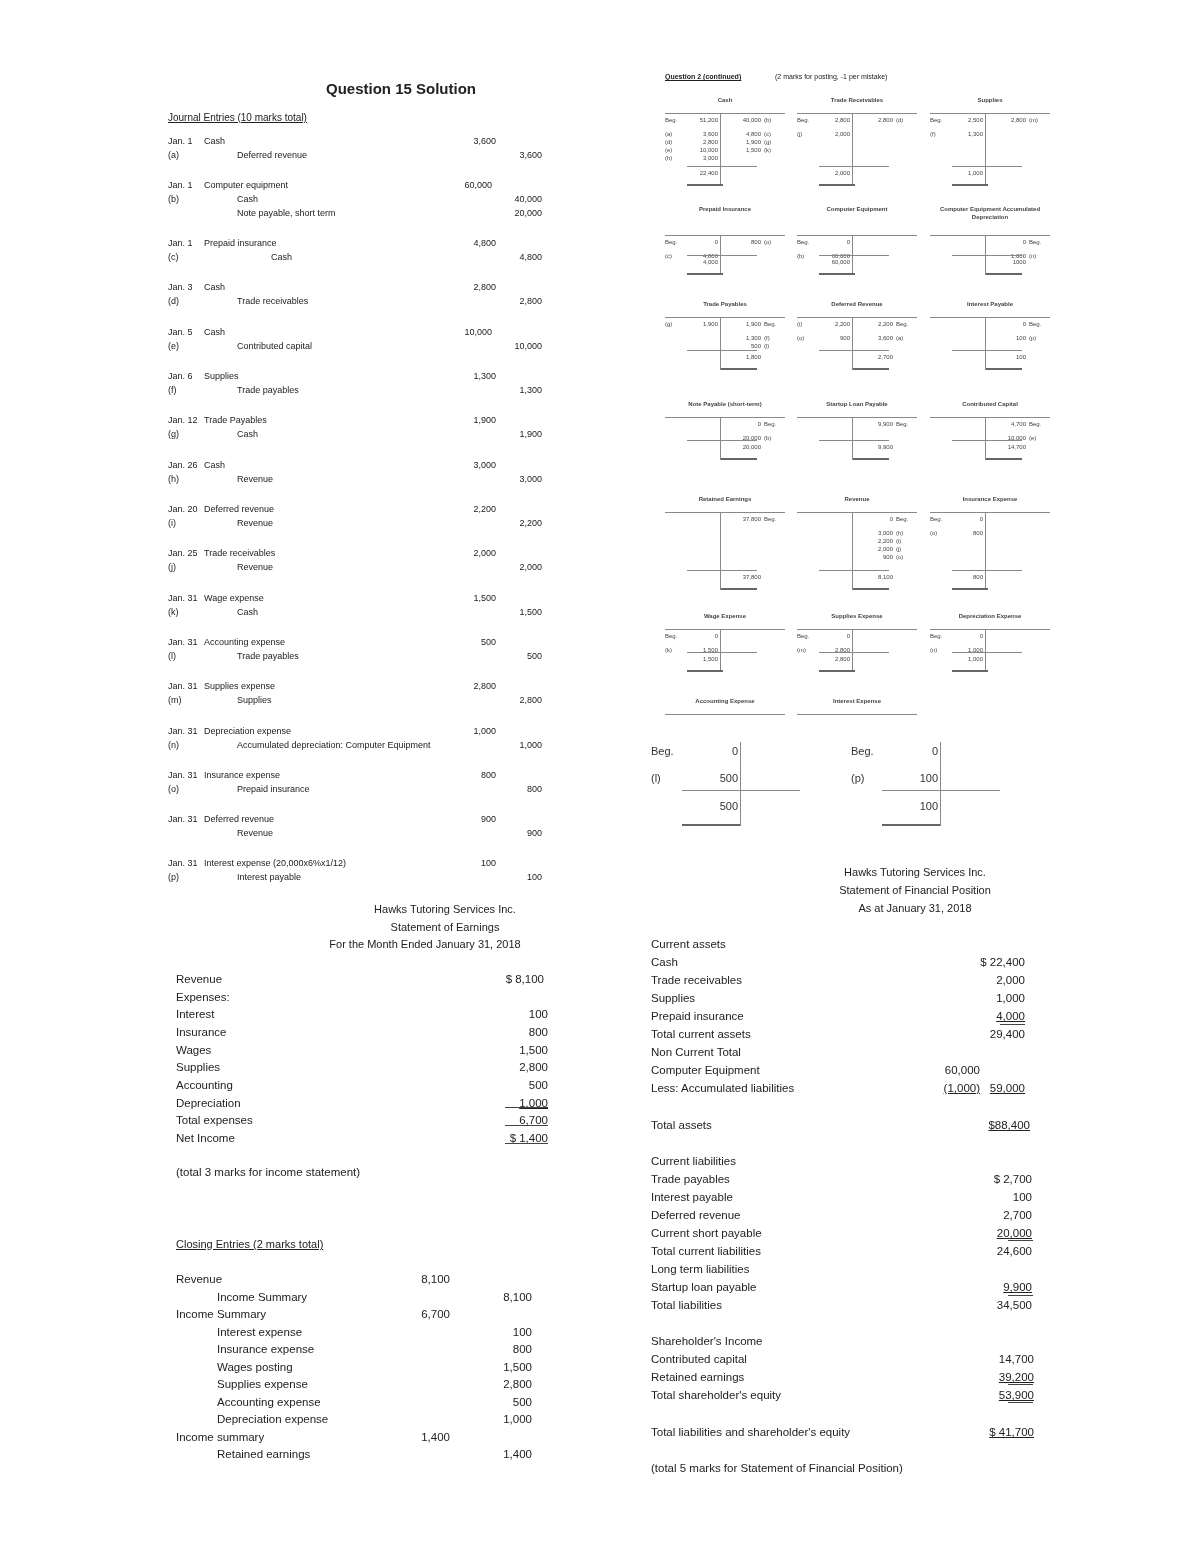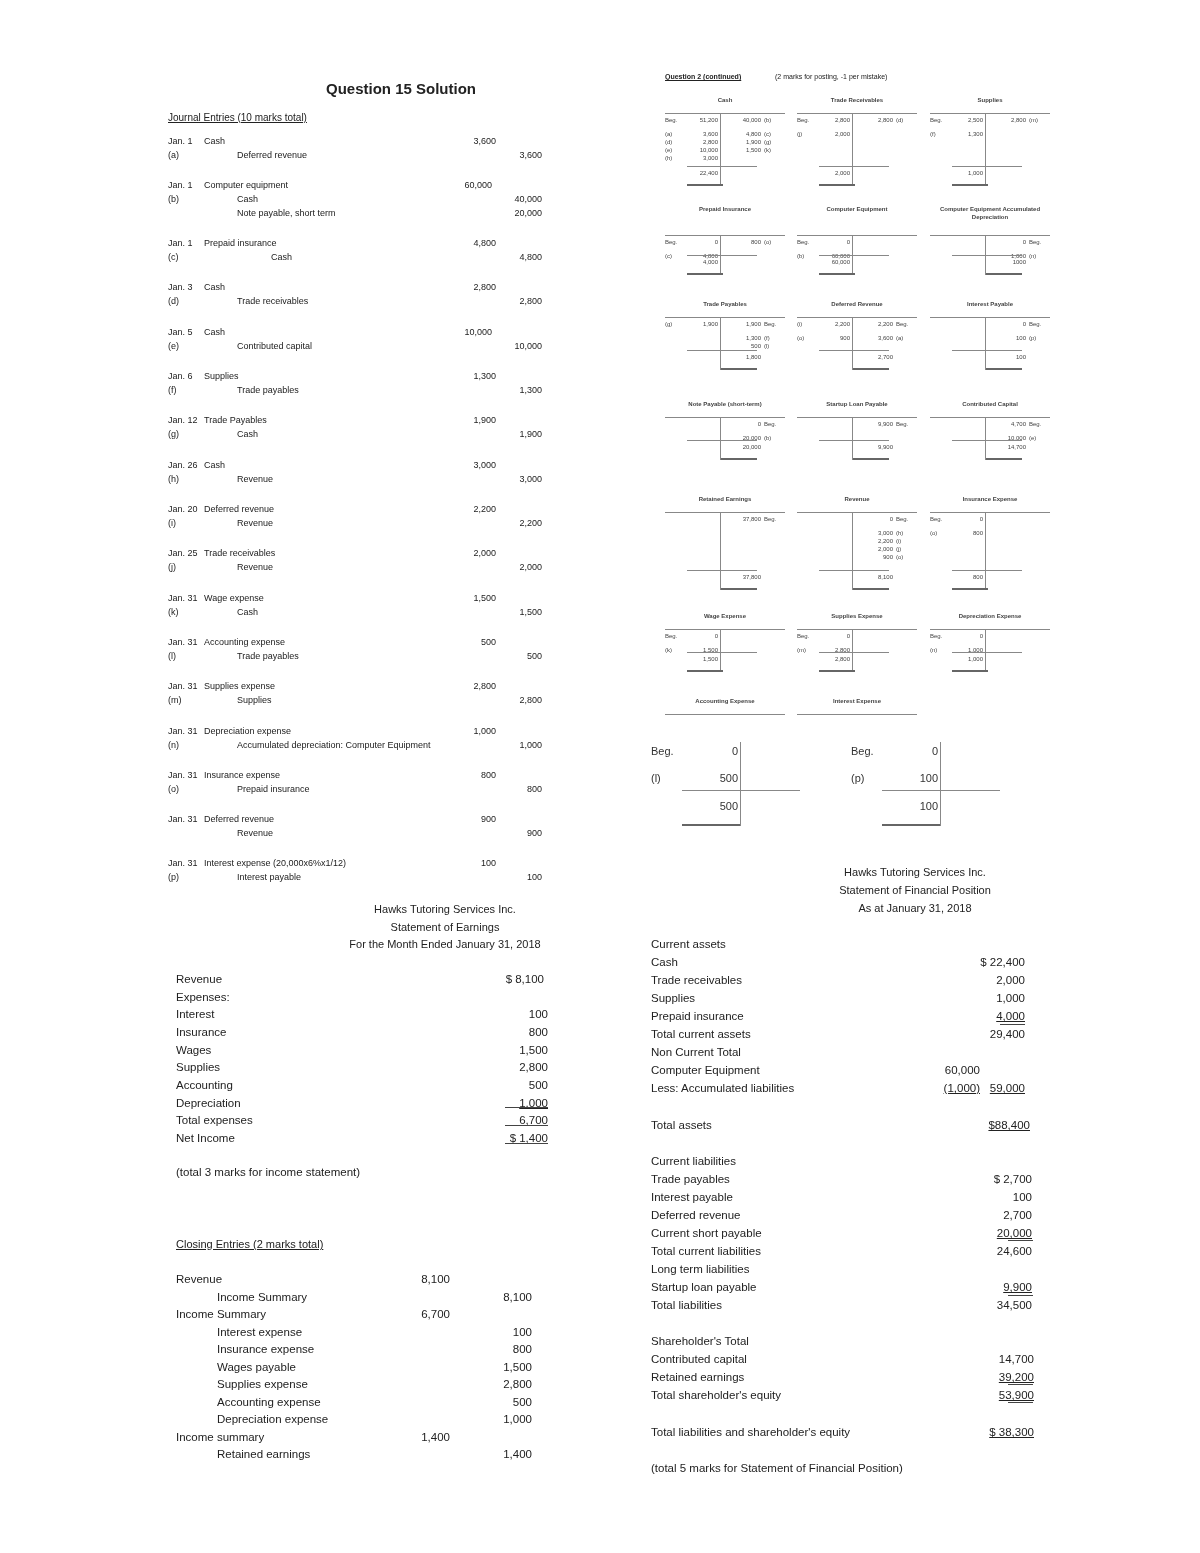--- a/index.html
+++ b/index.html
@@ -533,21 +533,21 @@
       <div class="cell" style="left:1px;top:32px;">(p)</div>
       <div class="cell" style="left:40px;top:32px;width:48px;text-align:right;">100</div>
       <div class="hline" style="left:32px;top:50px;width:118px;"></div>
       <div class="cell" style="left:40px;top:60px;width:48px;text-align:right;">100</div>
       <div class="bline" style="left:32px;top:84px;width:58px;"></div>
     </div>
   </div>
 
 <div class="abs c t11" style="left:330px;top:903px;width:230px;">Hawks Tutoring Services Inc.</div>
 <div class="abs c t11" style="left:330px;top:921px;width:230px;">Statement of Earnings</div>
-<div class="abs c t11" style="left:330px;top:938px;width:230px;">For the Month Ended January 31, 2018</div>
+<div class="abs c t11" style="left:310px;top:938px;width:230px;">For the Month Ended January 31, 2018</div>
 <div id="income" class="abs" style="left:0;top:0;width:600px;height:1553px;">
     <div class="stmt-row" style="left:176px;top:973px;">Revenue</div>
     <div class="num" style="left:480px;width:64px;top:973px;">$ 8,100</div>
     <div class="stmt-row" style="left:176px;top:991px;">Expenses:</div>
     <div class="stmt-row" style="left:176px;top:1008px;">Interest</div>
     <div class="num" style="left:480px;width:68px;top:1008px;">100</div>
     <div class="stmt-row" style="left:176px;top:1025.8px;">Insurance</div>
     <div class="num" style="left:480px;width:68px;top:1025.8px;">800</div>
     <div class="stmt-row" style="left:176px;top:1043.6px;">Wages</div>
     <div class="num" style="left:480px;width:68px;top:1043.6px;">1,500</div>
@@ -572,21 +572,21 @@
     <div class="stmt-row" style="left:176px;top:1273px;">Revenue</div>
     <div class="num" style="left:400px;width:50px;top:1273px;">8,100</div>
     <div class="stmt-row" style="left:217px;top:1290.5px;">Income Summary</div>
     <div class="num" style="left:482px;width:50px;top:1290.5px;">8,100</div>
     <div class="stmt-row" style="left:176px;top:1308px;">Income Summary</div>
     <div class="num" style="left:400px;width:50px;top:1308px;">6,700</div>
     <div class="stmt-row" style="left:217px;top:1325.5px;">Interest expense</div>
     <div class="num" style="left:482px;width:50px;top:1325.5px;">100</div>
     <div class="stmt-row" style="left:217px;top:1343px;">Insurance expense</div>
     <div class="num" style="left:482px;width:50px;top:1343px;">800</div>
-    <div class="stmt-row" style="left:217px;top:1360.5px;">Wages payable</div>
+    <div class="stmt-row" style="left:217px;top:1360.5px;">Wages posting</div>
     <div class="num" style="left:482px;width:50px;top:1360.5px;">1,500</div>
     <div class="stmt-row" style="left:217px;top:1378px;">Supplies expense</div>
     <div class="num" style="left:482px;width:50px;top:1378px;">2,800</div>
     <div class="stmt-row" style="left:217px;top:1395.5px;">Accounting expense</div>
     <div class="num" style="left:482px;width:50px;top:1395.5px;">500</div>
     <div class="stmt-row" style="left:217px;top:1413px;">Depreciation expense</div>
     <div class="num" style="left:482px;width:50px;top:1413px;">1,000</div>
     <div class="stmt-row" style="left:176px;top:1430.5px;">Income summary</div>
     <div class="num" style="left:400px;width:50px;top:1430.5px;">1,400</div>
     <div class="stmt-row" style="left:217px;top:1448px;">Retained earnings</div>
@@ -625,28 +625,28 @@
     <div class="num" style="left:970px;width:62px;top:1209px;">2,700</div>
     <div class="stmt-row" style="left:651px;top:1227px;">Current short payable</div>
     <div class="num ul" style="left:970px;width:62px;top:1227px;">20,000</div>
     <div class="stmt-row" style="left:651px;top:1245px;">Total current liabilities</div>
     <div class="num" style="left:970px;width:62px;top:1245px;">24,600</div>
     <div class="stmt-row" style="left:651px;top:1263px;">Long term liabilities</div>
     <div class="stmt-row" style="left:651px;top:1281px;">Startup loan payable</div>
     <div class="num ul" style="left:970px;width:62px;top:1281px;">9,900</div>
     <div class="stmt-row" style="left:651px;top:1299px;">Total liabilities</div>
     <div class="num" style="left:970px;width:62px;top:1299px;">34,500</div>
-    <div class="stmt-row" style="left:651px;top:1335px;">Shareholder's Total</div>
+    <div class="stmt-row" style="left:651px;top:1335px;">Shareholder's Income</div>
     <div class="stmt-row" style="left:651px;top:1353px;">Contributed capital</div>
     <div class="num" style="left:970px;width:64px;top:1353px;">14,700</div>
     <div class="stmt-row" style="left:651px;top:1371px;">Retained earnings</div>
     <div class="num ul" style="left:970px;width:64px;top:1371px;">39,200</div>
     <div class="stmt-row" style="left:651px;top:1389px;">Total shareholder's equity</div>
     <div class="num ul" style="left:970px;width:64px;top:1389px;">53,900</div>
     <div class="stmt-row" style="left:651px;top:1426px;">Total liabilities and shareholder's equity</div>
-    <div class="num ul" style="left:970px;width:64px;top:1426px;">$ 38,300</div>
+    <div class="num ul" style="left:970px;width:64px;top:1426px;">$ 41,700</div>
     <div class="stmt-row" style="left:651px;top:1462px;">(total 5 marks for Statement of Financial Position)</div>
     <div style="position:absolute;left:1000px;top:1024px;width:25px;height:1px;background:#444;"></div>
     <div style="position:absolute;left:1008px;top:1240px;width:25px;height:1px;background:#444;"></div>
     <div style="position:absolute;left:1008px;top:1295px;width:25px;height:1px;background:#444;"></div>
     <div style="position:absolute;left:1008px;top:1384px;width:25px;height:1px;background:#444;"></div>
     <div style="position:absolute;left:1008px;top:1402px;width:25px;height:1px;background:#444;"></div>
   </div>
 
 </body></html>

